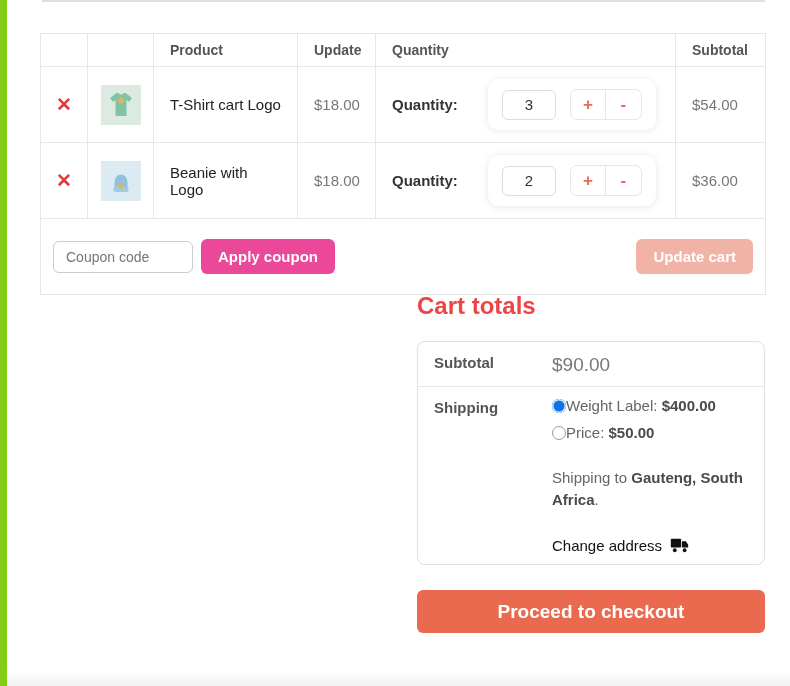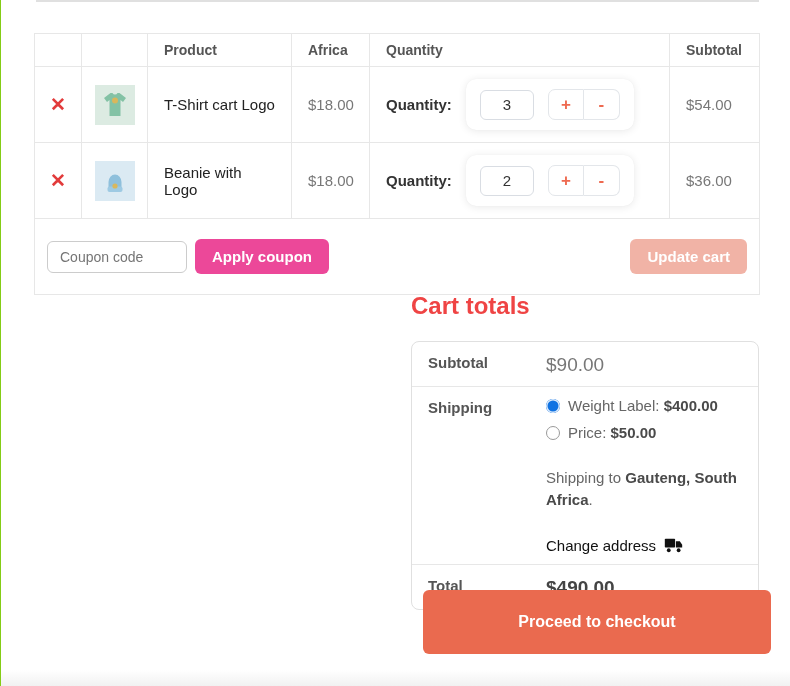--- a/index.html
+++ b/index.html
@@ -1,20 +1,20 @@
 <!DOCTYPE html>
 <html><head>
 <meta charset="utf-8">
 <style>
   * { margin:0; padding:0; box-sizing:border-box; }
   html,body { background:#fff; }
   body { font-family:"Liberation Sans", sans-serif; }
   .page {
     position:relative; width:790px; height:686px; background:#fff;
-    overflow:hidden; border-left:1px solid #84cc16;
+    overflow:hidden; border-left:7px solid #84cc16;
   }
   .top-hairline { position:absolute; left:35px; top:0; width:723px; height:2px; background:#e0e0e0; }
   .bottom-fade { position:absolute; left:0; bottom:0; width:100%; height:16px;
     background:linear-gradient(to bottom,#ffffff,#f1f1f1); }
 
   
   table.cart {
     position:absolute; left:33px; top:33px; width:725px;
     border-collapse:collapse; table-layout:fixed;
   }
@@ -23,21 +23,21 @@
     height:33px; font-size:14px; font-weight:bold; color:#555; text-align:left; padding:0 16px;
   }
   table.cart tbody td { height:76px; }
   td.remove-cell { text-align:center; }
   .remove-x { font-size:19px; font-weight:bold; color:#e23b3b; cursor:pointer; line-height:1; display:inline-block; }
   td.thumb-cell { text-align:center; }
   .thumb { width:40px; height:40px; display:inline-block; vertical-align:middle; }
   td.name-cell { padding:0 16px; font-size:15px; color:#222; }
   td.price-cell, td.subtotal-cell { padding:0 16px; font-size:15px; color:#777; }
   td.qty-cell { padding:0 16px; }
-  .qty-wrap { display:flex; align-items:center; gap:14px; }
+  .qty-wrap { display:flex; align-items:center; gap:30px; }
   .qty-label { font-size:15px; font-weight:600; color:#333; }
   .qty-card {
     background:#fff; border-radius:10px; padding:10px 14px;
     box-shadow:0 1px 8px rgba(0,0,0,0.09), 0 0 1px rgba(0,0,0,0.06);
     display:flex; align-items:center; gap:14px;
   }
   .qty-input {
     width:54px; height:30px; text-align:center; font-size:15px; color:#333;
     border:1px solid #d9dde3; border-radius:6px; background:#fff;
     font-family:"Liberation Sans", sans-serif;
@@ -69,35 +69,34 @@
   .totals-box {
     position:absolute; left:410px; top:341px; width:348px;
     border:1px solid #e0e0e0; border-radius:8px; background:#fff;
   }
   .t-row { display:flex; padding:10px 16px; border-bottom:1px solid #e7e7e7; }
   .t-row:last-child { border-bottom:none; }
   .t-label { width:118px; flex:0 0 118px; font-size:15px; font-weight:bold; color:#555; padding-top:2px; }
   .t-value { font-size:19px; color:#777; padding-top:2px; }
   .t-value.strong { font-weight:bold; color:#444; }
   .ship-content { font-size:15px; color:#666; }
-  .ship-option { display:flex; align-items:center; gap:8px; margin-bottom:10px; cursor:pointer; }
+  .ship-option { display:flex; align-items:center; margin-bottom:10px; cursor:pointer; }
   .radio { width:14px; height:14px; border-radius:50%; flex:0 0 14px; border:1px solid #9a9a9a; background:#fff; }
   .radio.checked { border:none; background:#1173e2; box-shadow:inset 0 0 0 1.5px rgba(255,255,255,0.85), inset 0 0 0 5px #1173e2; }
   .ship-amount, .ship-dest-strong { font-weight:bold; color:#4a4a4a; }
   .ship-dest { margin-top:26px; line-height:22px; }
   .change-address { margin-top:26px; display:flex; align-items:center; gap:8px; color:#111; cursor:pointer; }
   .truck-icon svg { display:block; }
 
   
   .checkout-btn {
-    position:absolute; left:410px; top:590px; width:348px; height:64px;
+    position:absolute; left:410px; top:590px; width:348px; height:43px;
     background:#ea6a4f; border:none; border-radius:6px; color:#fff;
-    font-size:16px; font-weight:600; cursor:pointer;
-    font-family:"Liberation Sans", sans-serif;
-    margin-left:12px;
+    font-size:19px; font-weight:600; cursor:pointer;
+    font-family:"Liberation Sans", sans-serif;
   }
 </style>
 </head>
 <body>
 
 <div class="page">
   <div class="top-hairline"></div>
 
   <table class="cart">
     <colgroup>
@@ -106,21 +105,21 @@
         <col style="width:144px">
       <col style="width:78px">
         <col style="width:300px">
         <col style="width:90px">
     </colgroup>
     <thead>
       <tr>
         <th></th>
         <th></th>
         <th>Product</th>
-        <th>Africa</th>
+        <th>Update</th>
         <th>Quantity</th>
         <th>Subtotal</th>
       </tr>
     </thead>
     <tbody>
       <tr>
         <td class="remove-cell">
           <span class="remove-x">✕</span>
         </td>
         <td class="thumb-cell">
@@ -224,22 +223,18 @@
             <svg width="19" height="15" viewBox="0 0 24 19">
               <rect x="1" y="1" width="13" height="11" rx="1" fill="#111"></rect>
               <path d="M15 4 h5 l3 4.5 V12 h-8 Z" fill="#111"></path>
               <circle cx="6" cy="15.5" r="2.4" fill="#111"></circle>
               <circle cx="18.5" cy="15.5" r="2.4" fill="#111"></circle>
             </svg>
           </span>
         </div>
       </div>
     </div>
-    <div class="t-row">
-      <div class="t-label">Total</div>
-      <div class="t-value strong">$490.00</div>
-    </div>
   </div>
 
   <button class="checkout-btn">Proceed to checkout</button>
 
   <div class="bottom-fade"></div>
 </div>
 
 </body></html>

